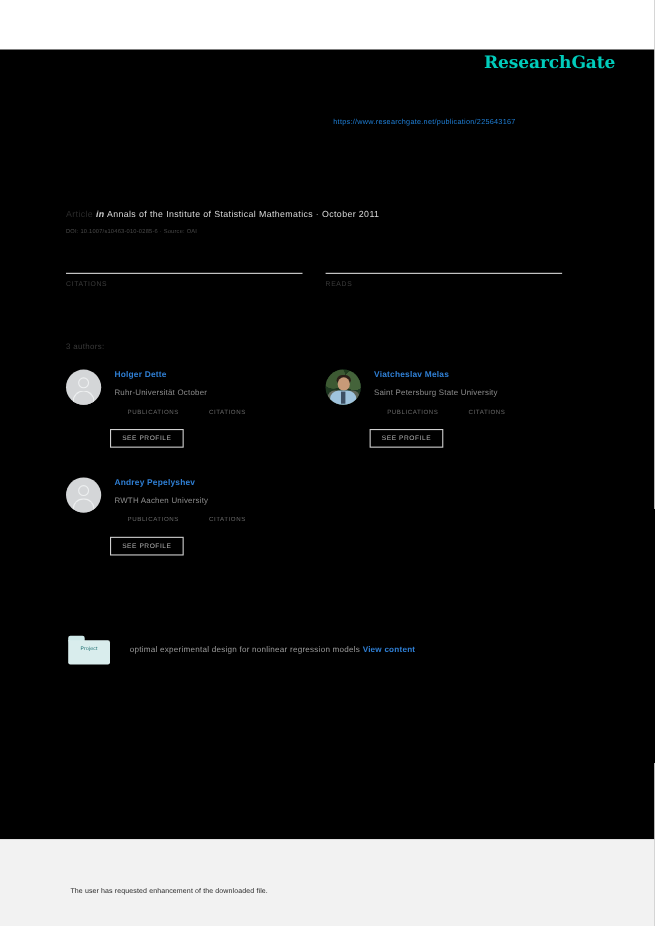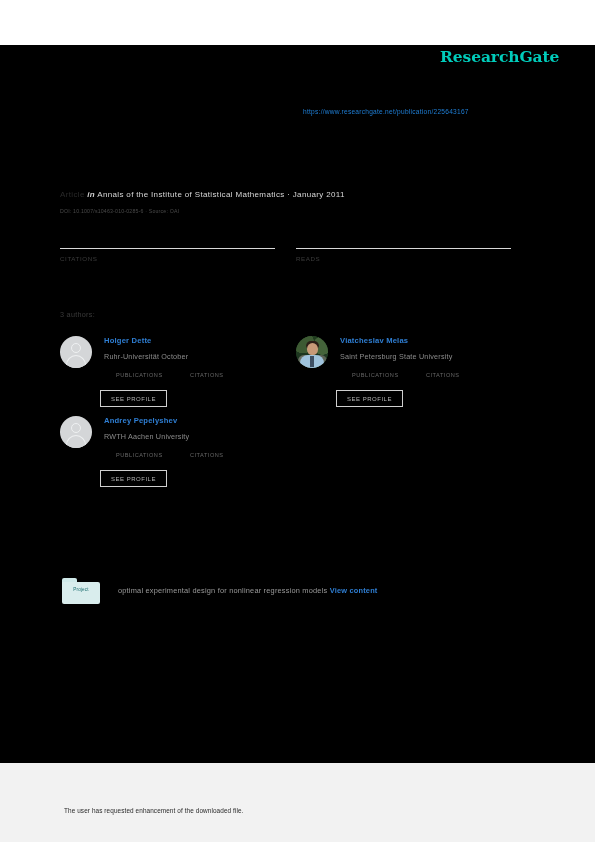--- a/index.html
+++ b/index.html
@@ -125,21 +125,21 @@
     letter-spacing: 0.3px;
     filter: blur(0.3px);
   }
   .author {
     position: absolute;
     width: 235px;
     height: 90px;
   }
   .author.a0 { left: 60px;  top: 332px; }
   .author.a1 { left: 296px; top: 332px; }
-  .author.a2 { left: 60px;  top: 412px; }
+  .author.a2 { left: 60px;  top: 430px; }
 
   .avatar {
     position: absolute;
     left: 0; top: 4px;
     width: 32px; height: 32px;
     border-radius: 50%;
     overflow: hidden;
     background: #d4d6d8;
   }
   .avatar .ph-head {
@@ -348,21 +348,21 @@
   <div class="band-dark"></div>
   <div class="band-footer"></div>
 
   <div class="rg-logo">ResearchGate</div>
 
   <div class="pub-url">https://www.researchgate.net/publication/225643167</div>
 
   <div class="article-line">
     <span class="lbl">Article</span>
     <span class="inword">in</span>
-    <span class="jrnl">Annals of the Institute of Statistical Mathematics · January 2011</span>
+    <span class="jrnl">Annals of the Institute of Statistical Mathematics · October 2011</span>
   </div>
   <div class="doi-line">DOI: 10.1007/s10463-010-0285-6 · Source: OAI</div>
 
   <div class="stat-rule left"></div>
   <div class="stat-rule right"></div>
   <div class="stat-value left"></div>
   <div class="stat-value right"></div>
   <div class="stat-label left">CITATIONS</div>
   <div class="stat-label right">READS</div>
 

